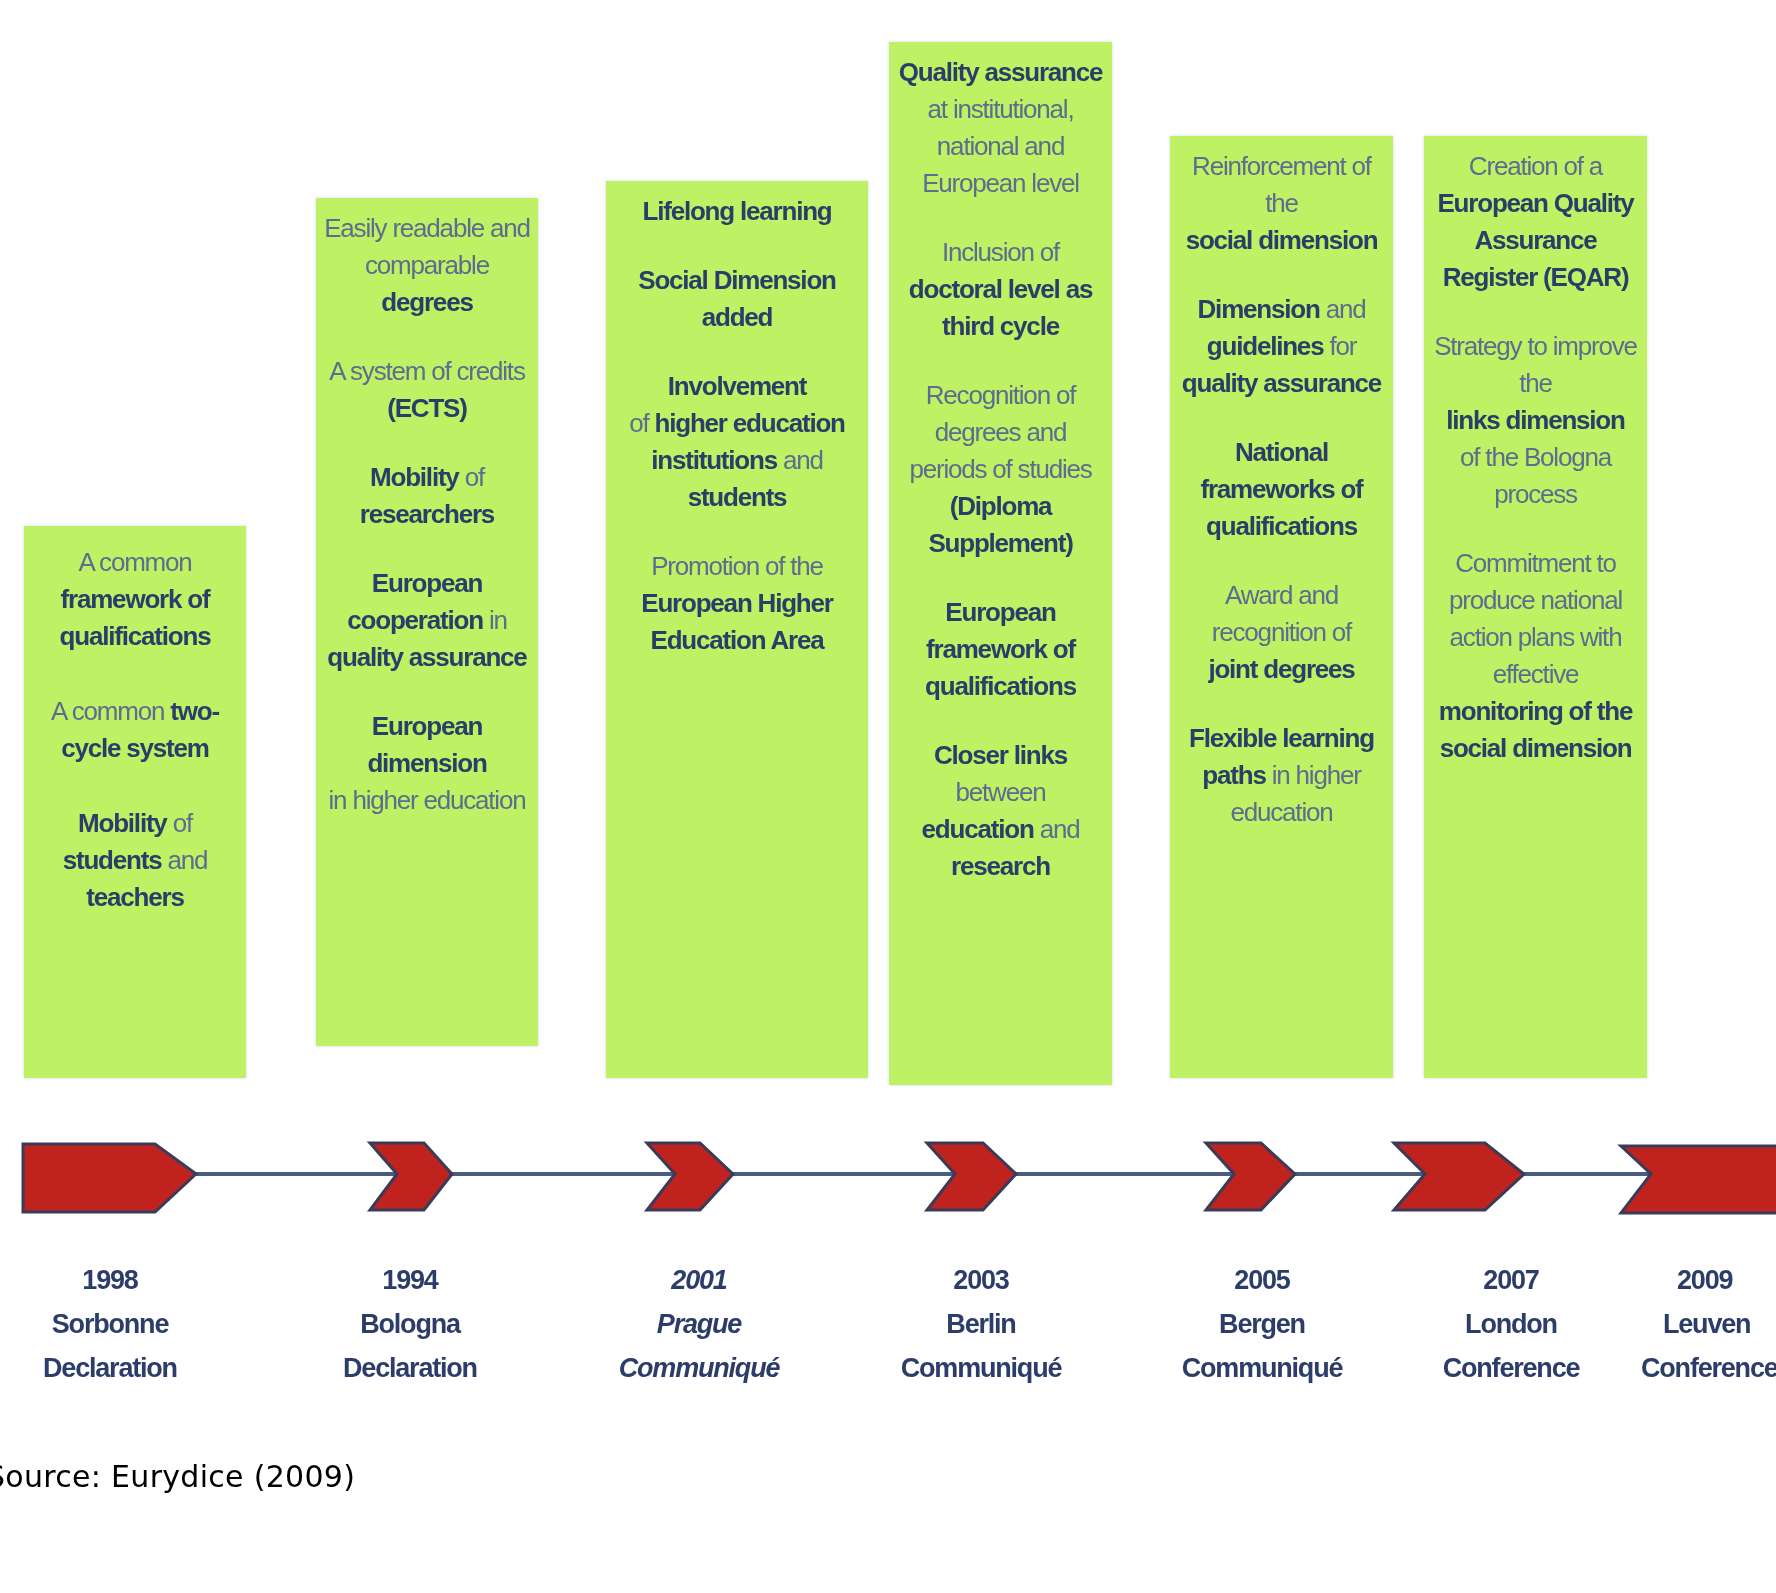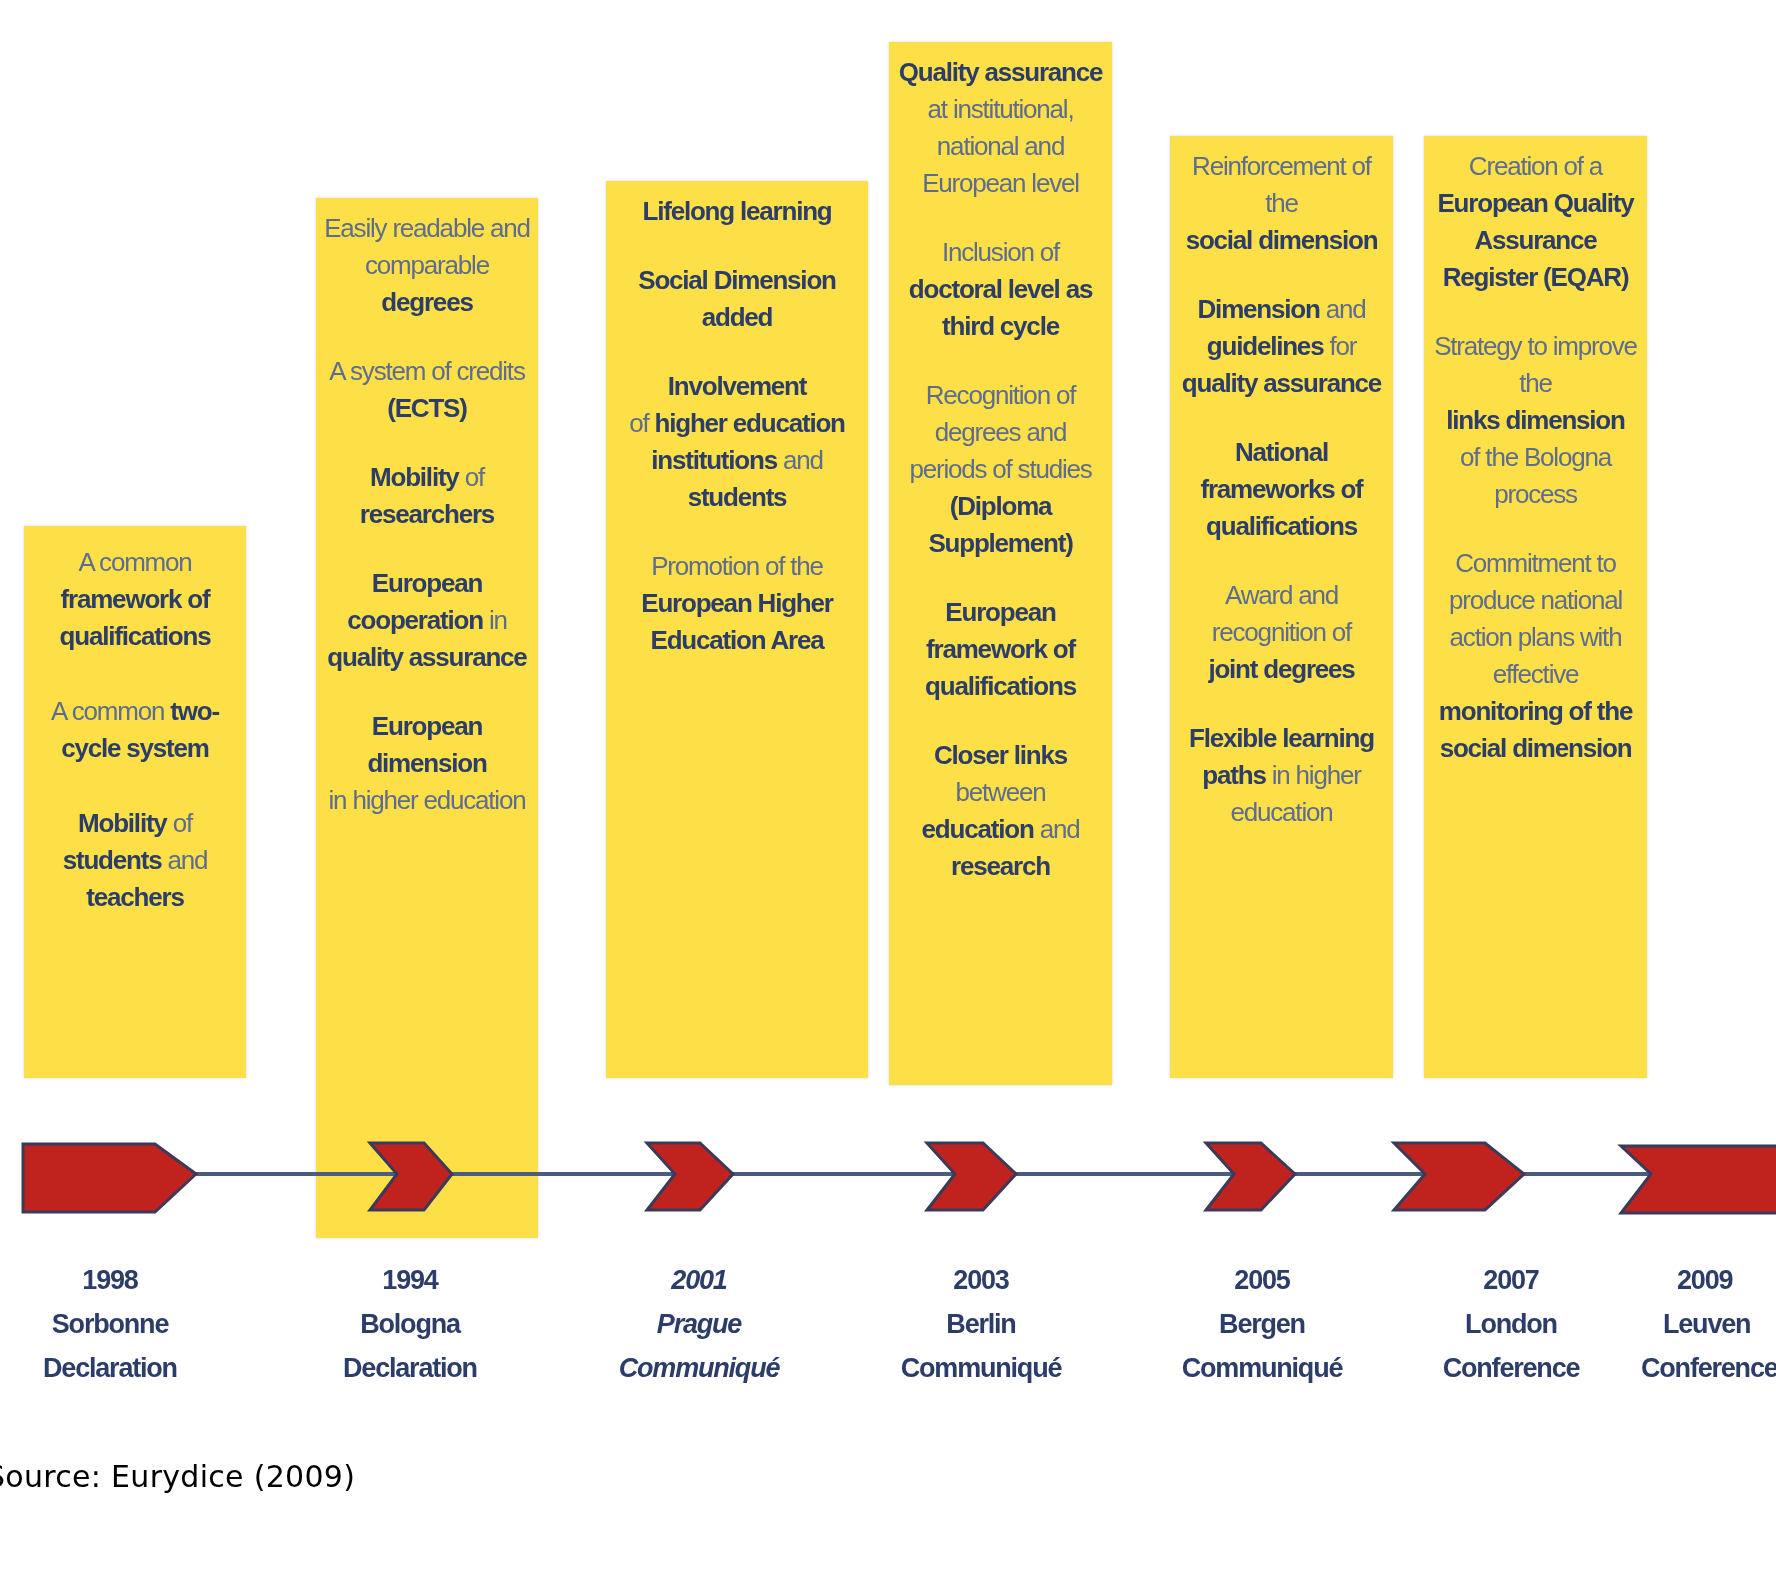--- a/index.html
+++ b/index.html
@@ -2,21 +2,21 @@
 <html><head>
   <meta charset="utf-8">
   <style>
     html, body { margin: 0; padding: 0; }
     body {
       width: 1776px; height: 1593px; background: #ffffff;
       position: relative; overflow: hidden;
       font-family: "Liberation Sans", sans-serif;
     }
     .box {
-      position: absolute; background: #fde047;
+      position: absolute; background: #bef264;
       box-sizing: border-box; padding: 12px 8px 0 8px;
       text-align: center; color: #5d6c8f;
       font-family: "Liberation Sans", sans-serif;
       font-size: 26px; line-height: 37px; letter-spacing: -1.2px;
       box-shadow: 0 0 3px rgba(180,190,210,0.6);
     }
     .item { margin: 0 0 32px 0; }
     .item b { color: #2b3d68; font-weight: bold; }
     .item span { color: #5d6c8f; }
     .timeline-line {
@@ -50,21 +50,21 @@
   </div>
   <div class="item" style="margin-top:38px;">
     <b>Mobility</b>
     <span>of</span><br>
     <b>students</b>
     <span>and</span><br>
     <b>teachers</b>
   </div>
 </div>
 
-<div class="box" style="left:316px; top:198px; width:222px; height:1040px;">
+<div class="box" style="left:316px; top:198px; width:222px; height:848px;">
   <div class="item">
     <span>Easily readable and comparable</span><br>
     <b>degrees</b>
   </div>
   <div class="item">
     <span>A system of credits</span><br>
     <b>(ECTS)</b>
   </div>
   <div class="item">
     <b>Mobility</b>

